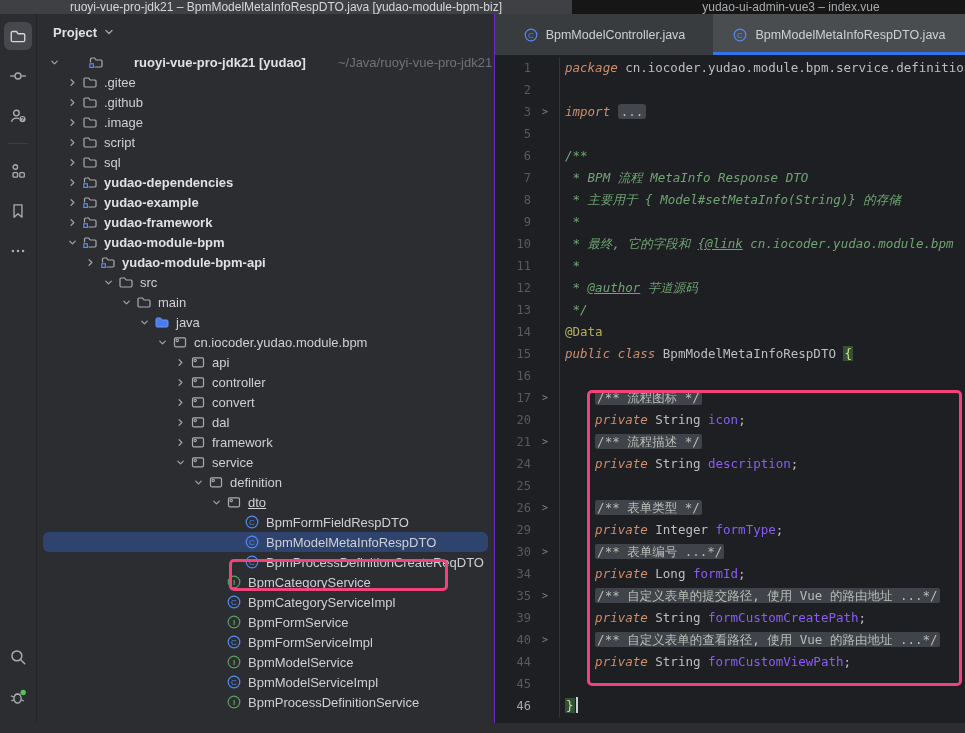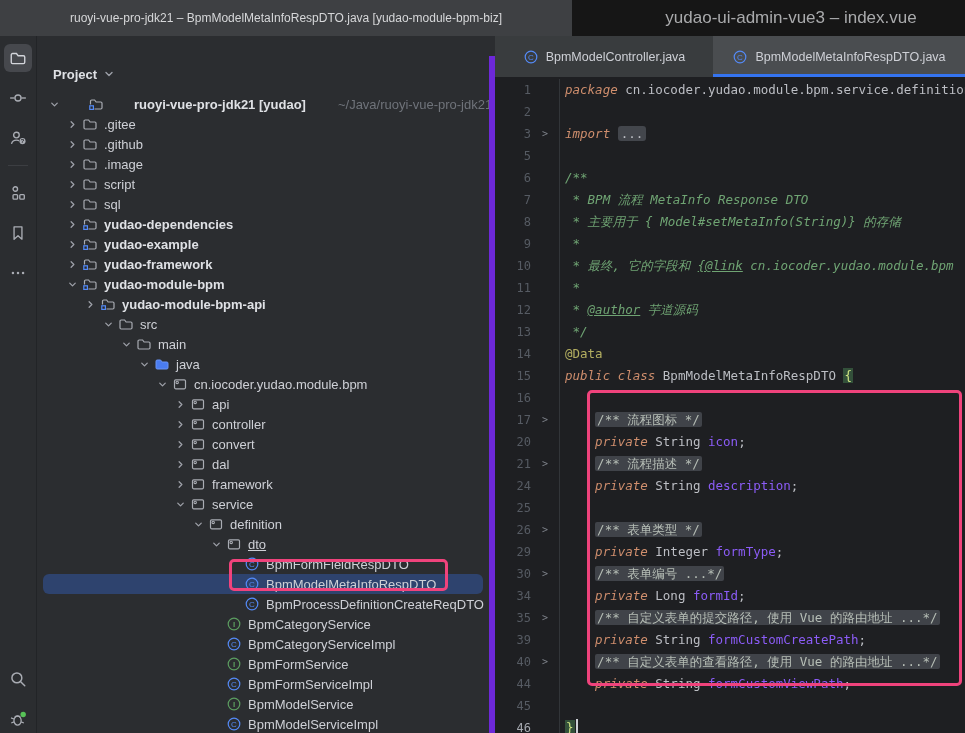--- a/index.html
+++ b/index.html
@@ -1,37 +1,37 @@
 <!DOCTYPE html>
 <html><head>
 <meta charset="utf-8">
 <style>
   * { margin:0; padding:0; box-sizing:border-box; }
   body { background:#000; font-family:"Liberation Sans", sans-serif; }
   .screen { position:relative; width:965px; height:733px; background:#2B2D30; overflow:hidden; }
 
   
-  .titlebar { display:flex; height:36px; }
+  .titlebar { display:flex; height:14px; }
   .tb-left { width:572px; background:#3E4043; color:#D6D7D9; font-size:12px;
              display:flex; align-items:center; justify-content:center; white-space:nowrap; overflow:hidden; }
-  .tb-right { flex:1; background:#161616; color:#A9AAAC; font-size:17px;
+  .tb-right { flex:1; background:#161616; color:#A9AAAC; font-size:12px;
               display:flex; align-items:center; justify-content:center; white-space:nowrap; overflow:hidden; padding-left:45px; }
 
   
   .main { display:flex; height:709px; }
   .activity-bar { width:37px; border-right:1px solid #222427; background:#2B2D30;
                   display:flex; flex-direction:column; align-items:center; padding-top:8px; }
   .ab-icon { width:28px; height:28px; border-radius:6px; display:flex; align-items:center;
              justify-content:center; margin-bottom:12px; cursor:pointer; }
   .ab-icon.active { background:#46484D; }
   .ab-sep { width:20px; height:1px; background:#3C3E42; margin:1px 0 13px; }
   .ab-spacer { flex:1; }
 
-  .project-panel { width:458px; border-right:6px solid #6d28d9; background:#2B2D30;
-                   display:flex; flex-direction:column; overflow:hidden;margin-top:20px; }
+  .project-panel { width:458px; border-right:1px solid #6d28d9; background:#2B2D30;
+                   display:flex; flex-direction:column; overflow:hidden; }
   .panel-header { height:36px; display:flex; align-items:center; gap:6px; padding-left:16px;
                   color:#DFE1E5; font-size:13px; font-weight:bold; flex-shrink:0; }
   .tree { flex:1; overflow:hidden; padding-top:2px; font-size:13px; }
   .tree-row { height:20px; display:flex; align-items:center; margin:0 6px; border-radius:6px;
               color:#CED0D6; white-space:nowrap; cursor:pointer; }
   .tr-chev { width:18px; flex-shrink:0; display:flex; align-items:center; justify-content:center; color:#9DA0A8; }
   .tr-icon { width:18px; flex-shrink:0; display:flex; align-items:center; justify-content:center; }
   .tr-label { margin-left:5px; }
   .tr-label.bold { font-weight:bold; color:#DFE1E5; }
   .tr-suffix { margin-left:8px; color:#6F737A; }

